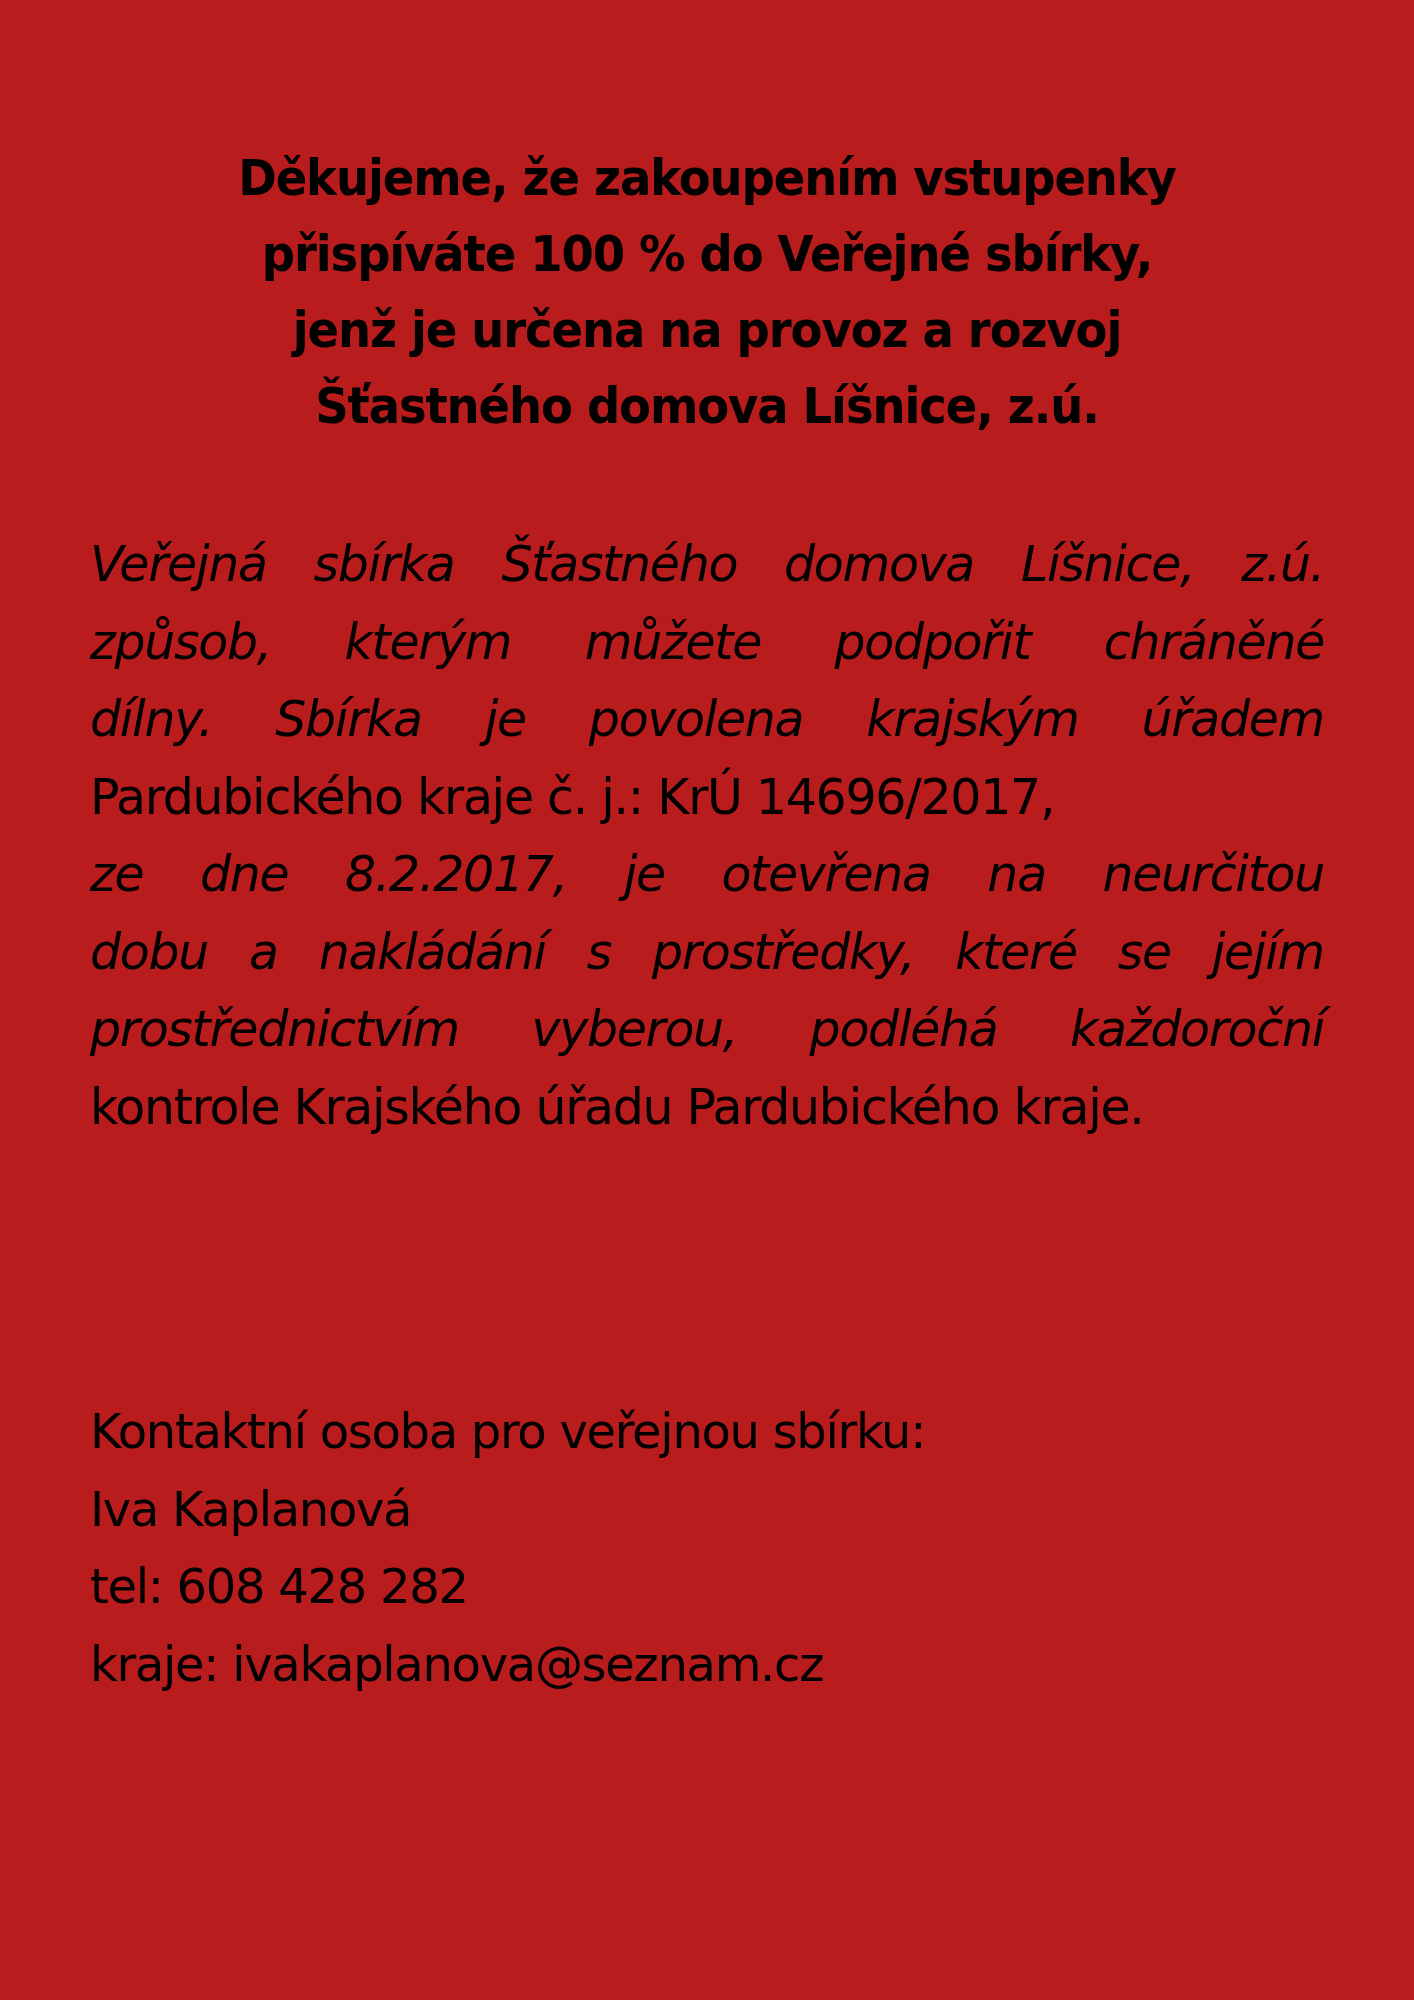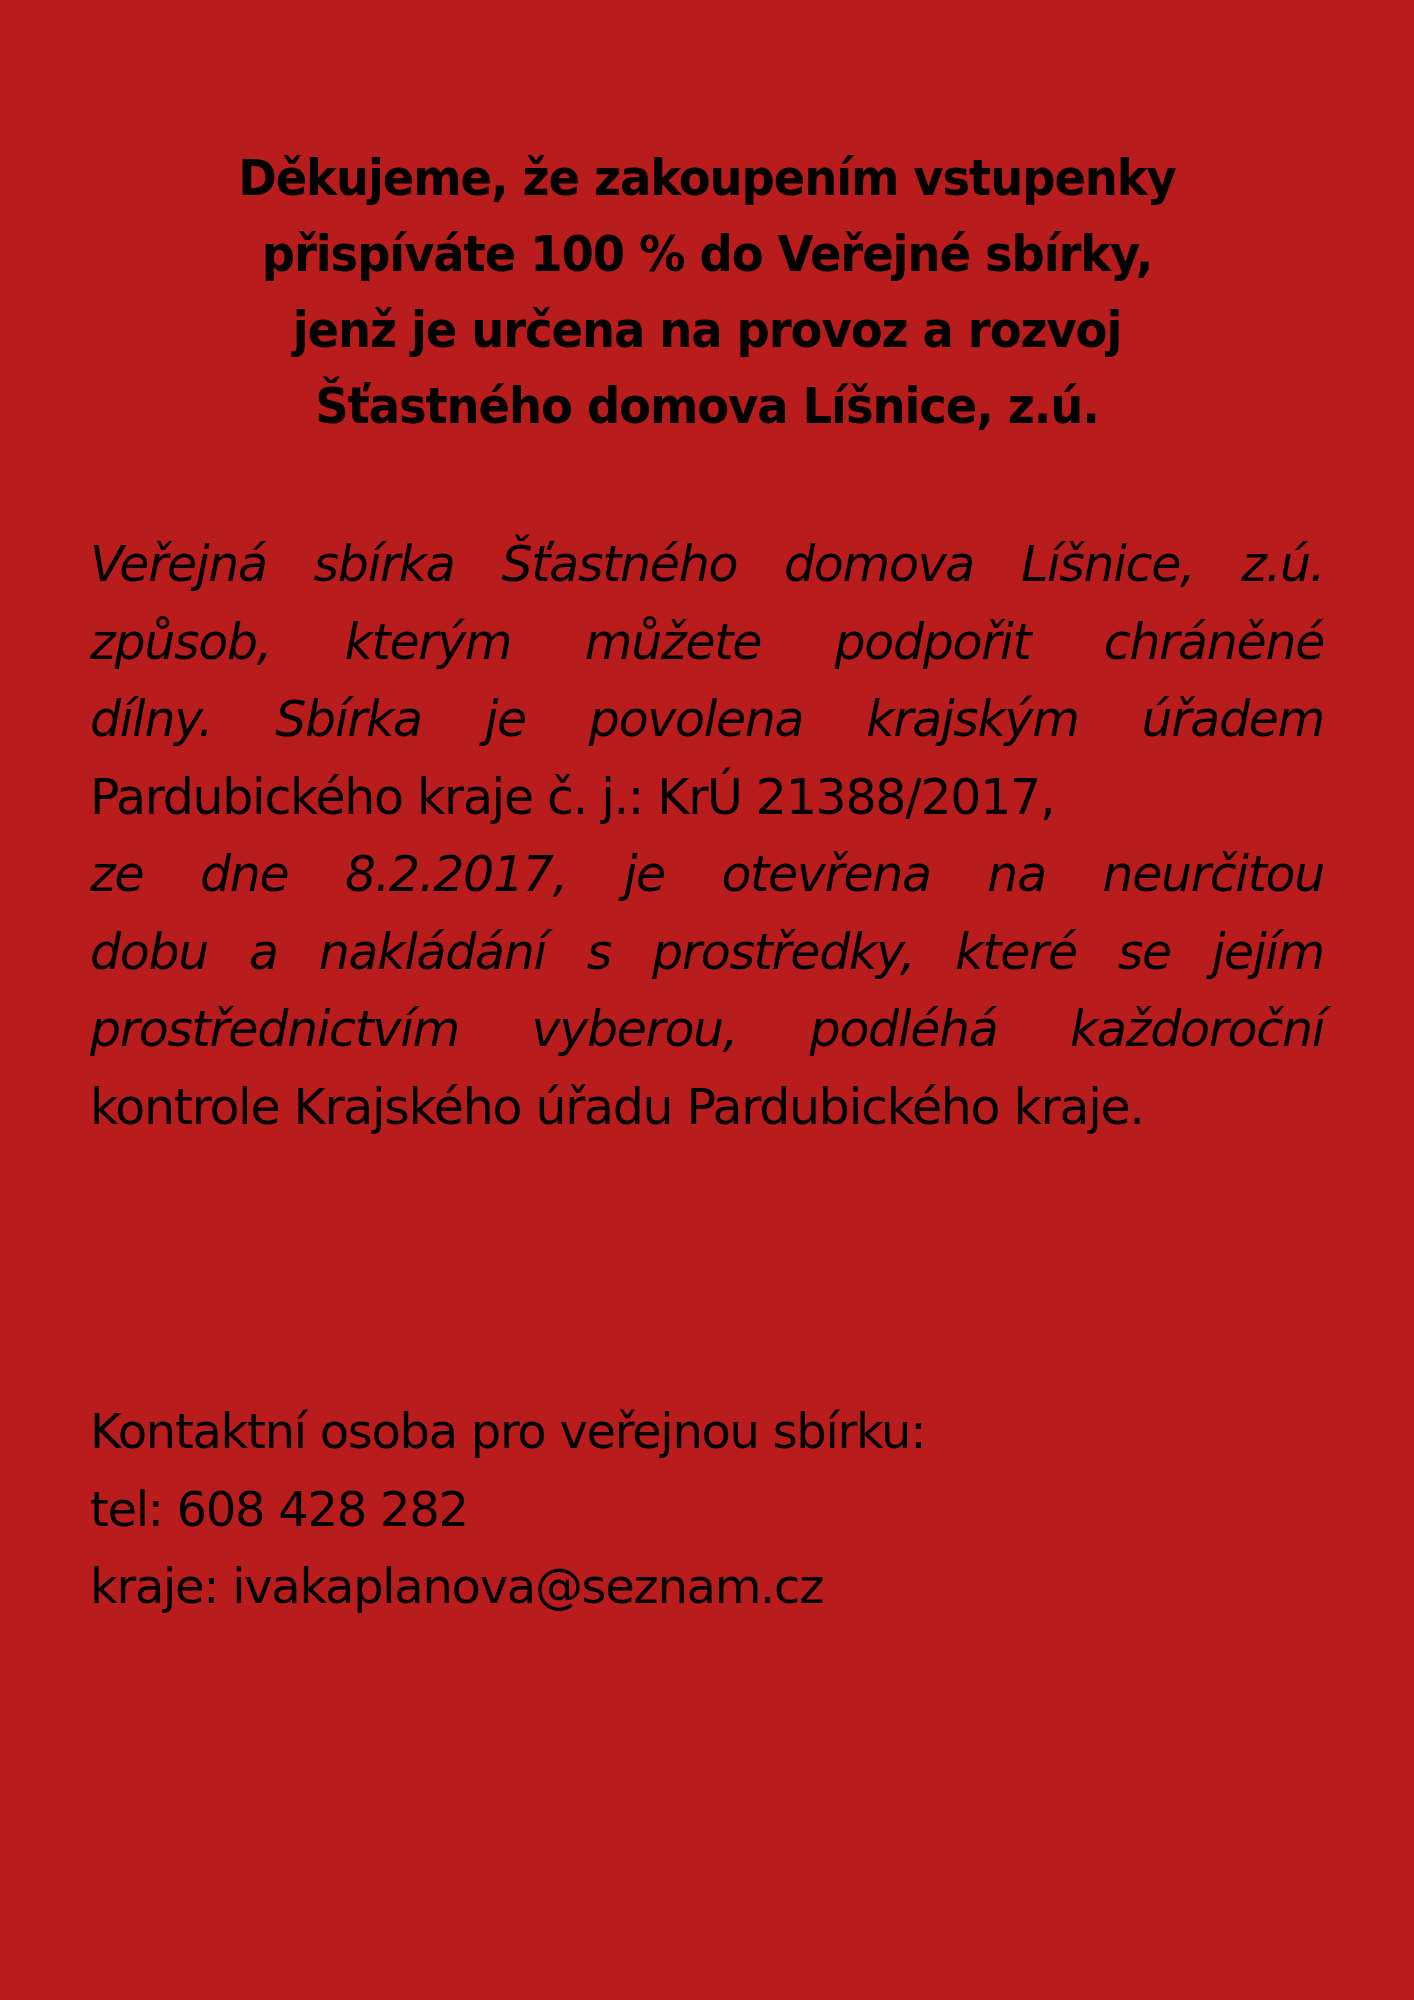--- a/index.html
+++ b/index.html
@@ -85,26 +85,27 @@
     <span class="line">Děkujeme, že zakoupením vstupenky</span>
     <span class="line">přispíváte 100 % do Veřejné sbírky,</span>
     <span class="line">jenž je určena na provoz a rozvoj</span>
     <span class="line">Šťastného domova Líšnice, z.ú.</span>
   </div>
 
   <div class="body-text">
     <span class="jline">Veřejná sbírka Šťastného domova Líšnice, z.ú.</span>
     <span class="jline">způsob, kterým můžete podpořit chráněné</span>
     <span class="jline">dílny. Sbírka je povolena krajským úřadem</span>
-    <span class="lline">Pardubického kraje č. j.: KrÚ 21388/2017,</span>
+    <span class="lline">Pardubického kraje č. j.: KrÚ 14696/2017,</span>
     <span class="jline">ze dne 8.2.2017, je otevřena na neurčitou</span>
     <span class="jline">dobu a nakládání s prostředky, které se jejím</span>
     <span class="jline">prostřednictvím vyberou, podléhá každoroční</span>
     <span class="lline">kontrole Krajského úřadu Pardubického kraje.</span>
   </div>
 
   <div class="contact">
     <span class="cline">Kontaktní osoba pro veřejnou sbírku:</span>
+    <span class="cline">Iva Kaplanová</span>
     <span class="cline">tel: 608 428 282</span>
     <span class="cline">kraje: ivakaplanova@seznam.cz</span>
   </div>
 
 </div>
 
 </body></html>

